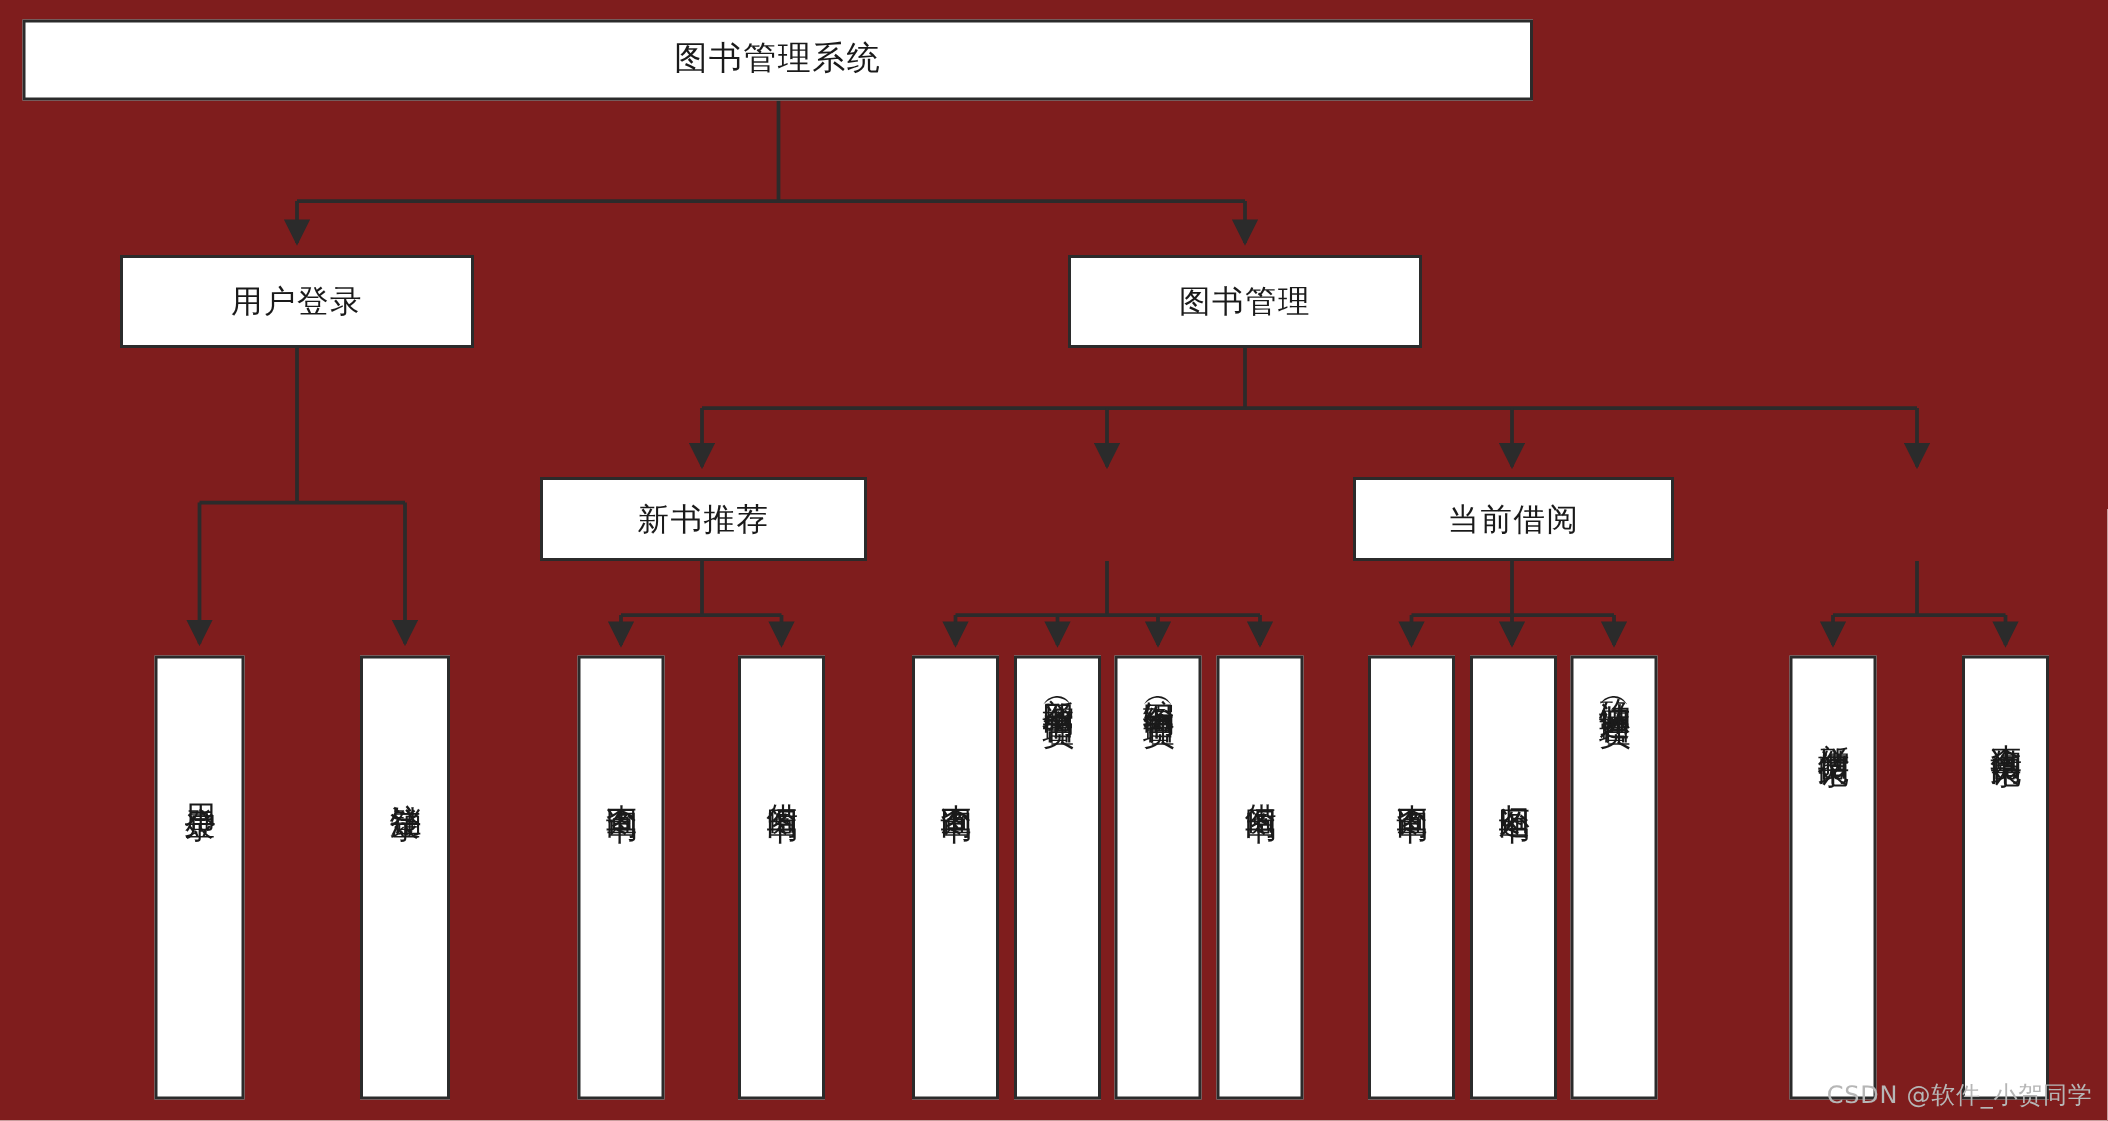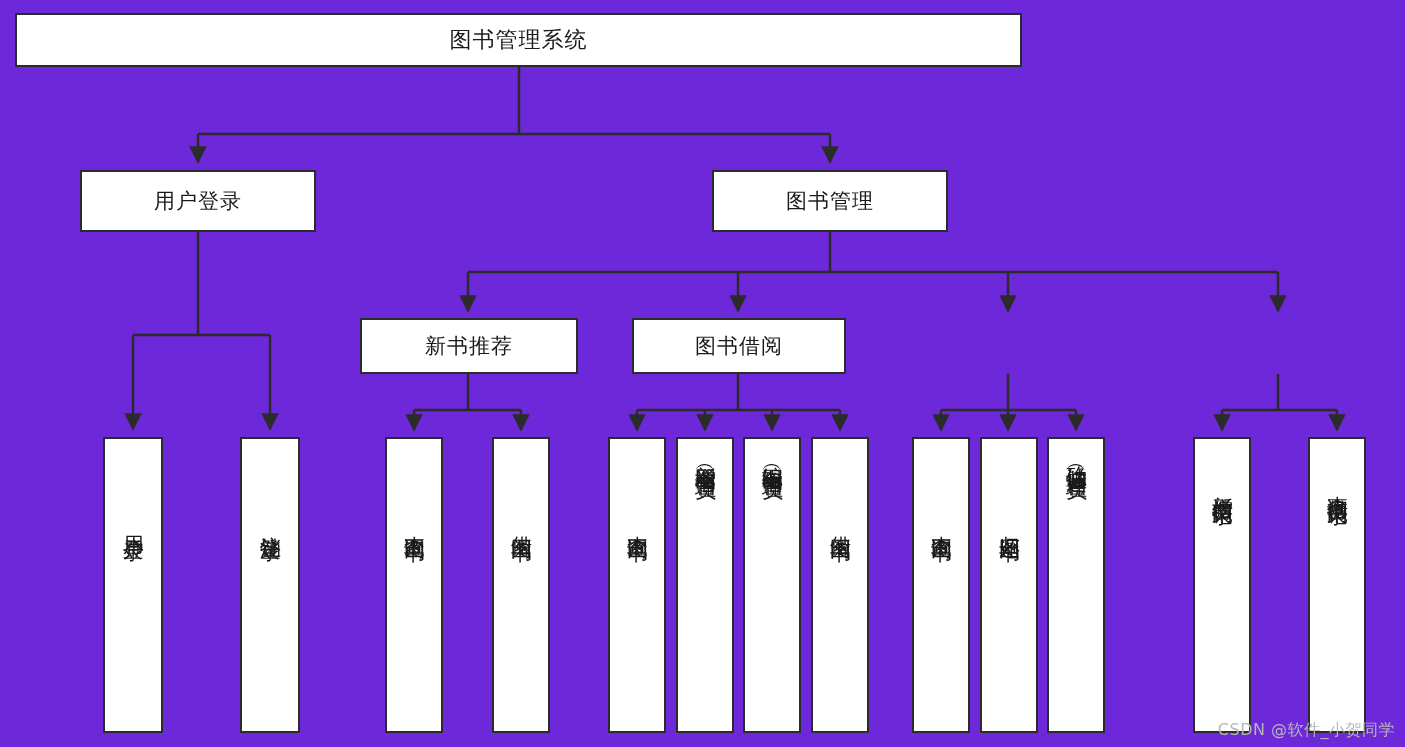--- a/index.html
+++ b/index.html
@@ -7,21 +7,21 @@
     padding: 0;
     background: #ffffff;
   }
   body {
     font-family: "DejaVu Sans", "Liberation Sans", sans-serif;
   }
   #canvas {
     position: relative;
     width: 1405px;
     height: 747px;
-    background: #6d28d9;
+    background: #7f1d1d;
     overflow: hidden;
   }
   #svg-layer {
     position: absolute;
     left: 0;
     top: 0;
     width: 1405px;
     height: 747px;
   }
   .node {
@@ -133,22 +133,22 @@
   <div class="node horiz" style="left:80px; top:170px; width:236px; height:62px;">
     <span class="node-label">用户登录</span>
   </div>
   <div class="node horiz" style="left:712px; top:170px; width:236px; height:62px;">
     <span class="node-label">图书管理</span>
   </div>
 
   <div class="node horiz" style="left:360px; top:318px; width:218px; height:56px;">
     <span class="node-label">新书推荐</span>
   </div>
-  <div class="node horiz" style="left:632px; top:318px; width:214px; height:56px;">
-    <span class="node-label">图书借阅</span>
+  <div class="node horiz" style="left:902px; top:318px; width:214px; height:56px;">
+    <span class="node-label">当前借阅</span>
   </div>
 
   <div class="node vert" style="left:103px; top:437px; width:60px; height:296px; padding-top:80px;">
     <span class="node-label">用户登录</span>
   </div>
   <div class="node vert" style="left:240px; top:437px; width:60px; height:296px; padding-top:80px;">
     <span class="node-label">注销登录</span>
   </div>
 
   <div class="node vert" style="left:385px; top:437px; width:58px; height:296px; padding-top:80px;">

